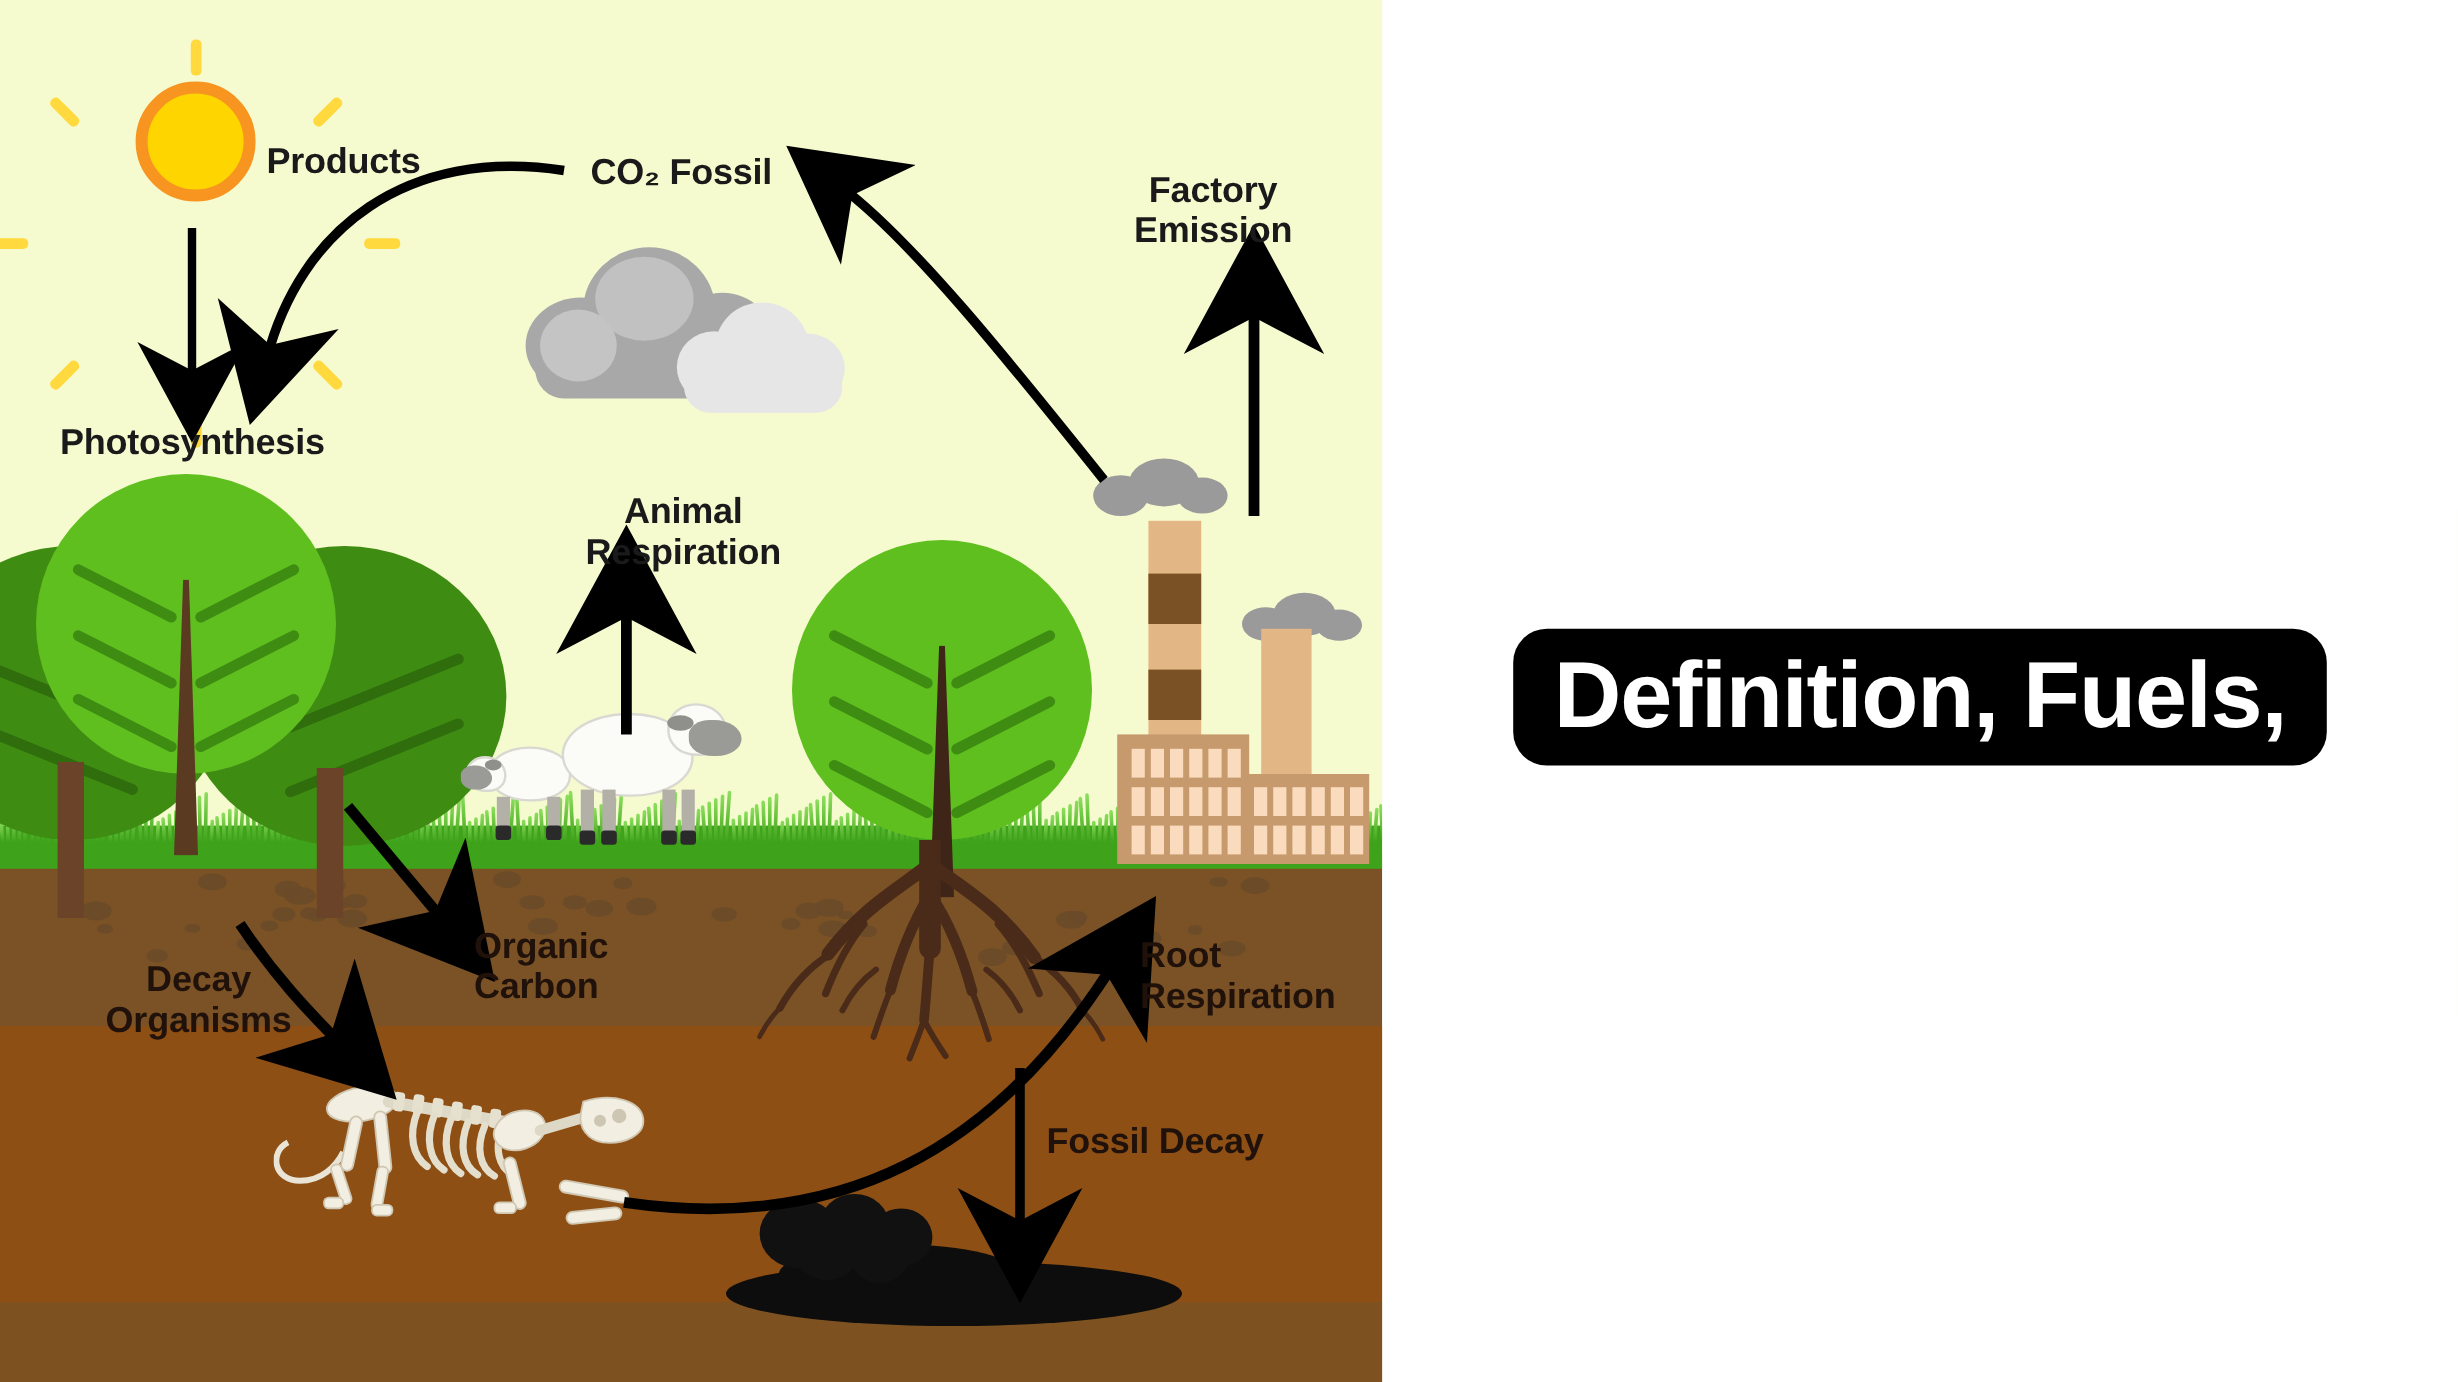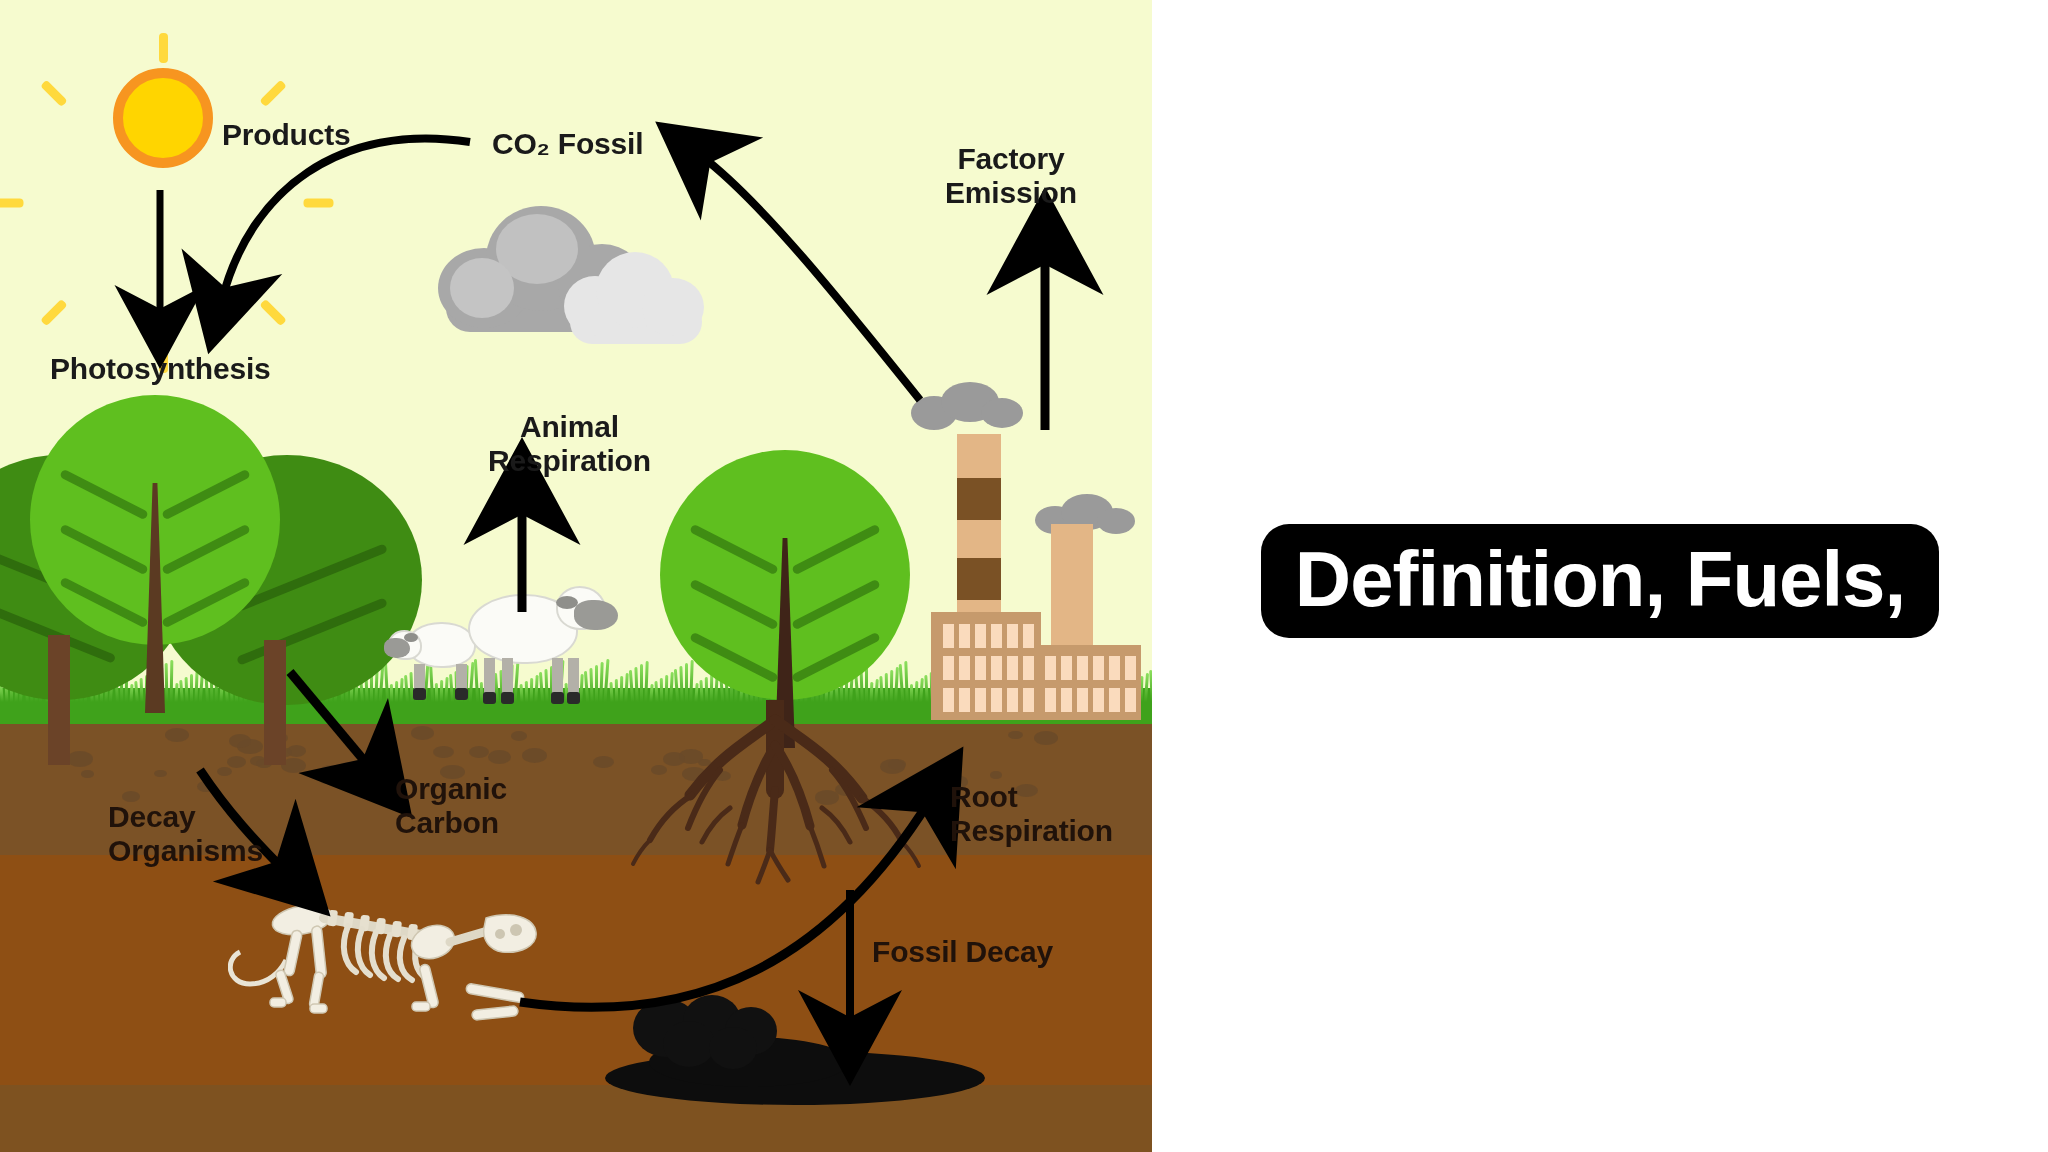--- a/index.html
+++ b/index.html
@@ -720,21 +720,21 @@
     <div class="label" style="left:492px; top:127px;">CO₂ Fossil</div>
 
     <div class="label" style="left:945px; top:142px; text-align:center;">Factory
 Emission</div>
 
     <div class="label" style="left:50px; top:352px;">Photosynthesis</div>
 
     <div class="label" style="left:440px; top:410px; text-align:center;margin-left:48px;">Animal
 Respiration</div>
 
-    <div class="label underground" style="left:108px; top:800px; ">Decay
+    <div class="label underground" style="left:88px; top:800px; text-align:center;">Decay
 Organisms</div>
 
     <div class="label underground" style="left:395px; top:772px;">Organic
 Carbon</div>
 
     <div class="label underground" style="left:950px; top:780px;">Root
 Respiration</div>
 
     <div class="label underground" style="left:872px; top:935px;">Fossil Decay</div>
 

